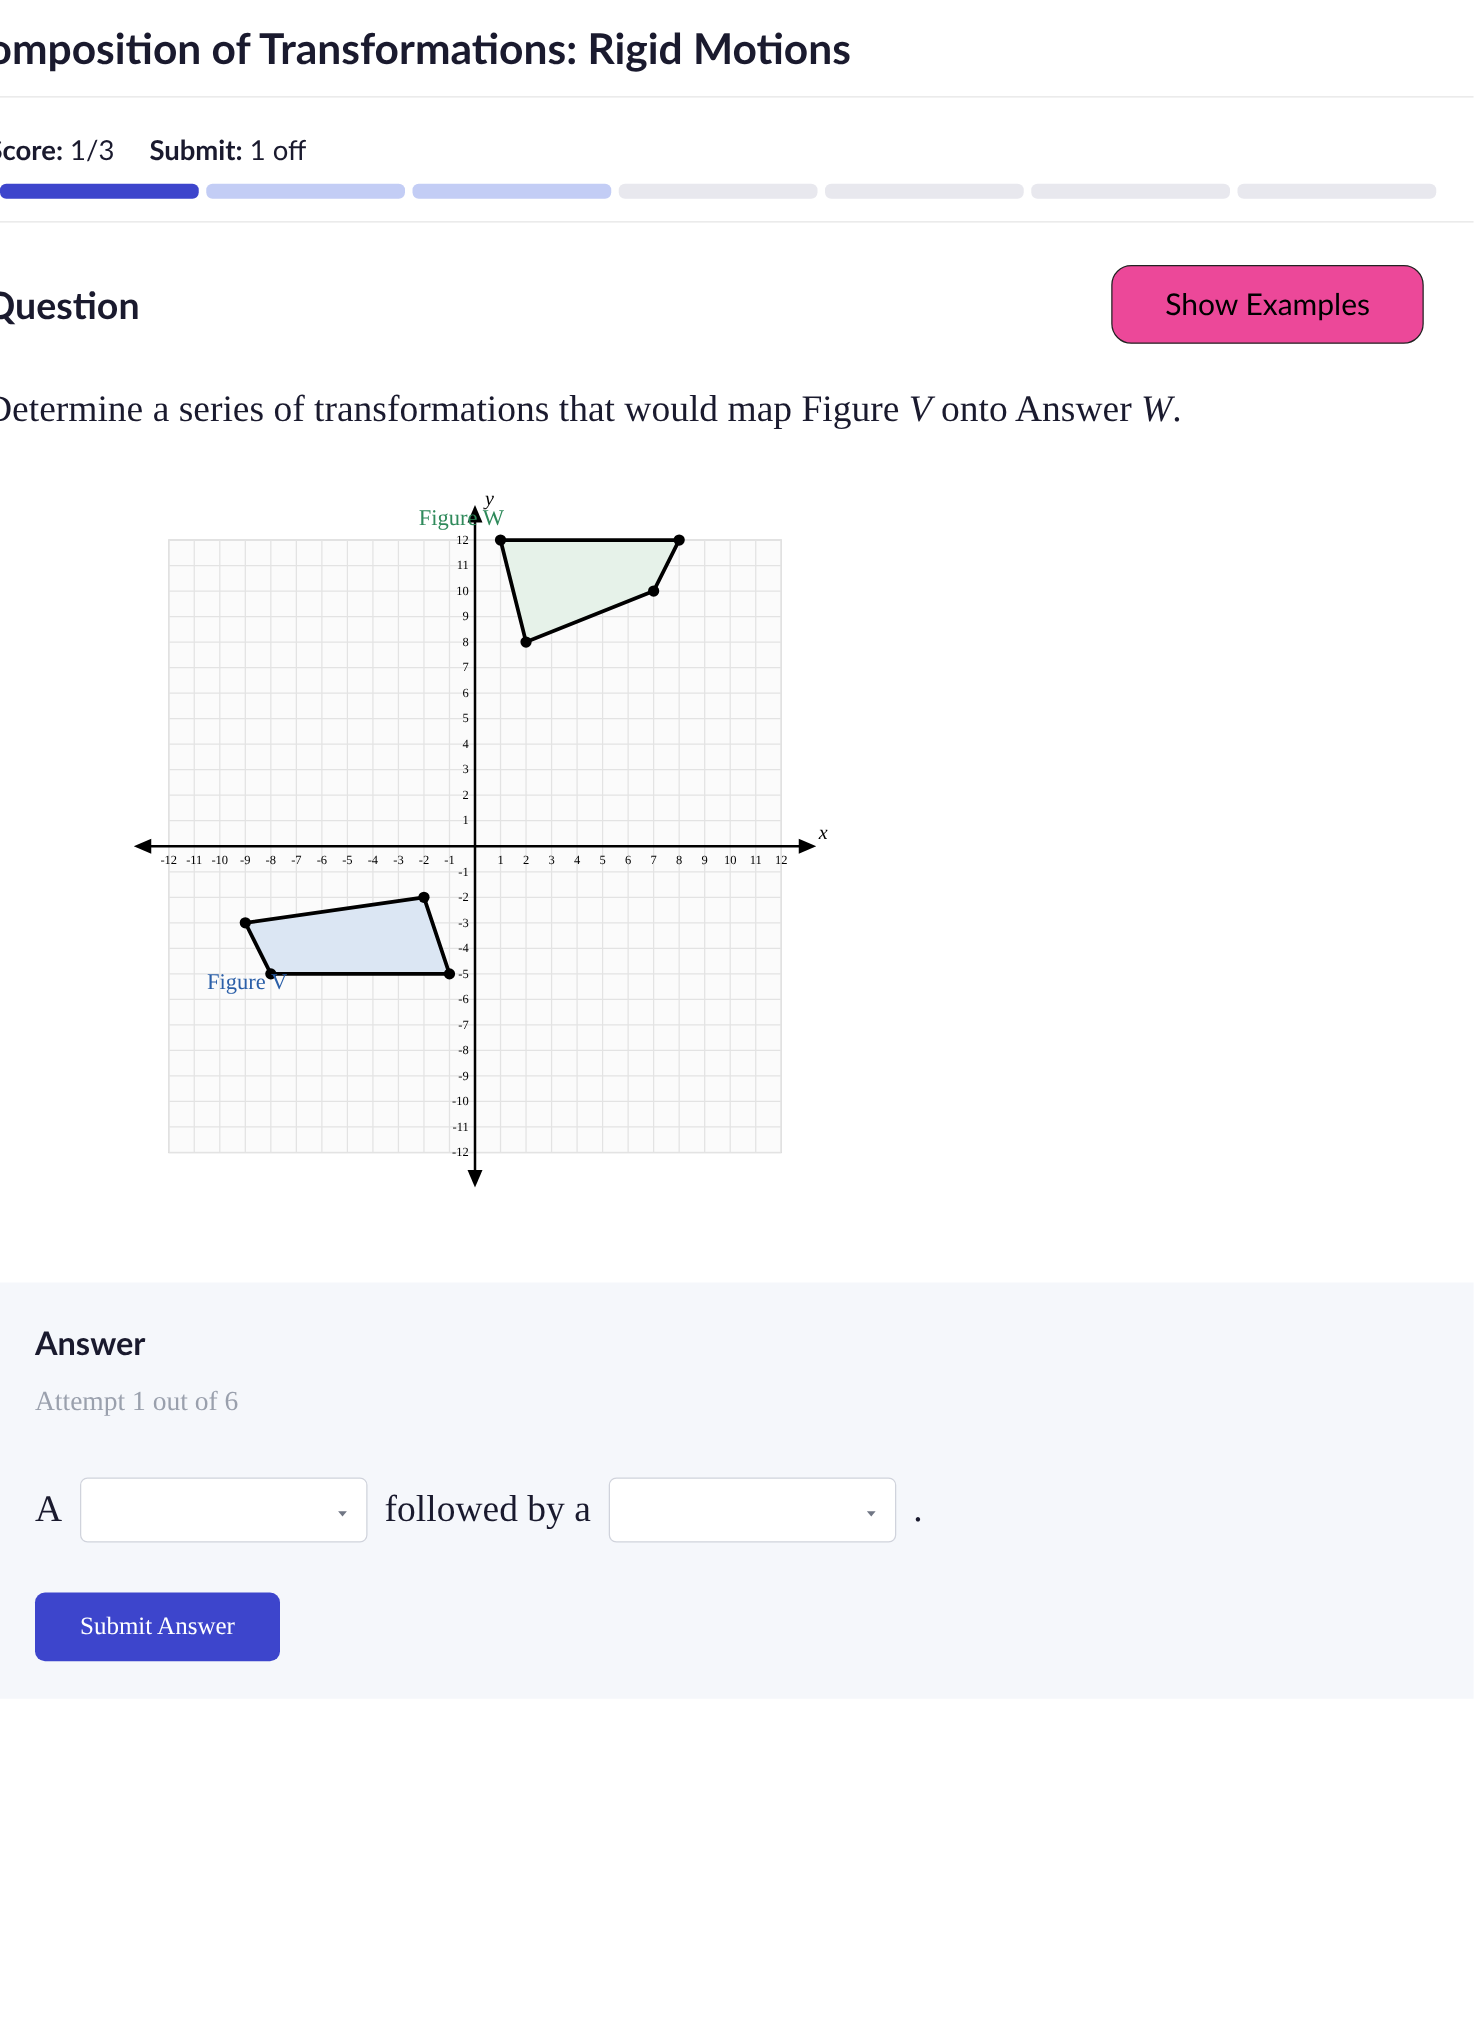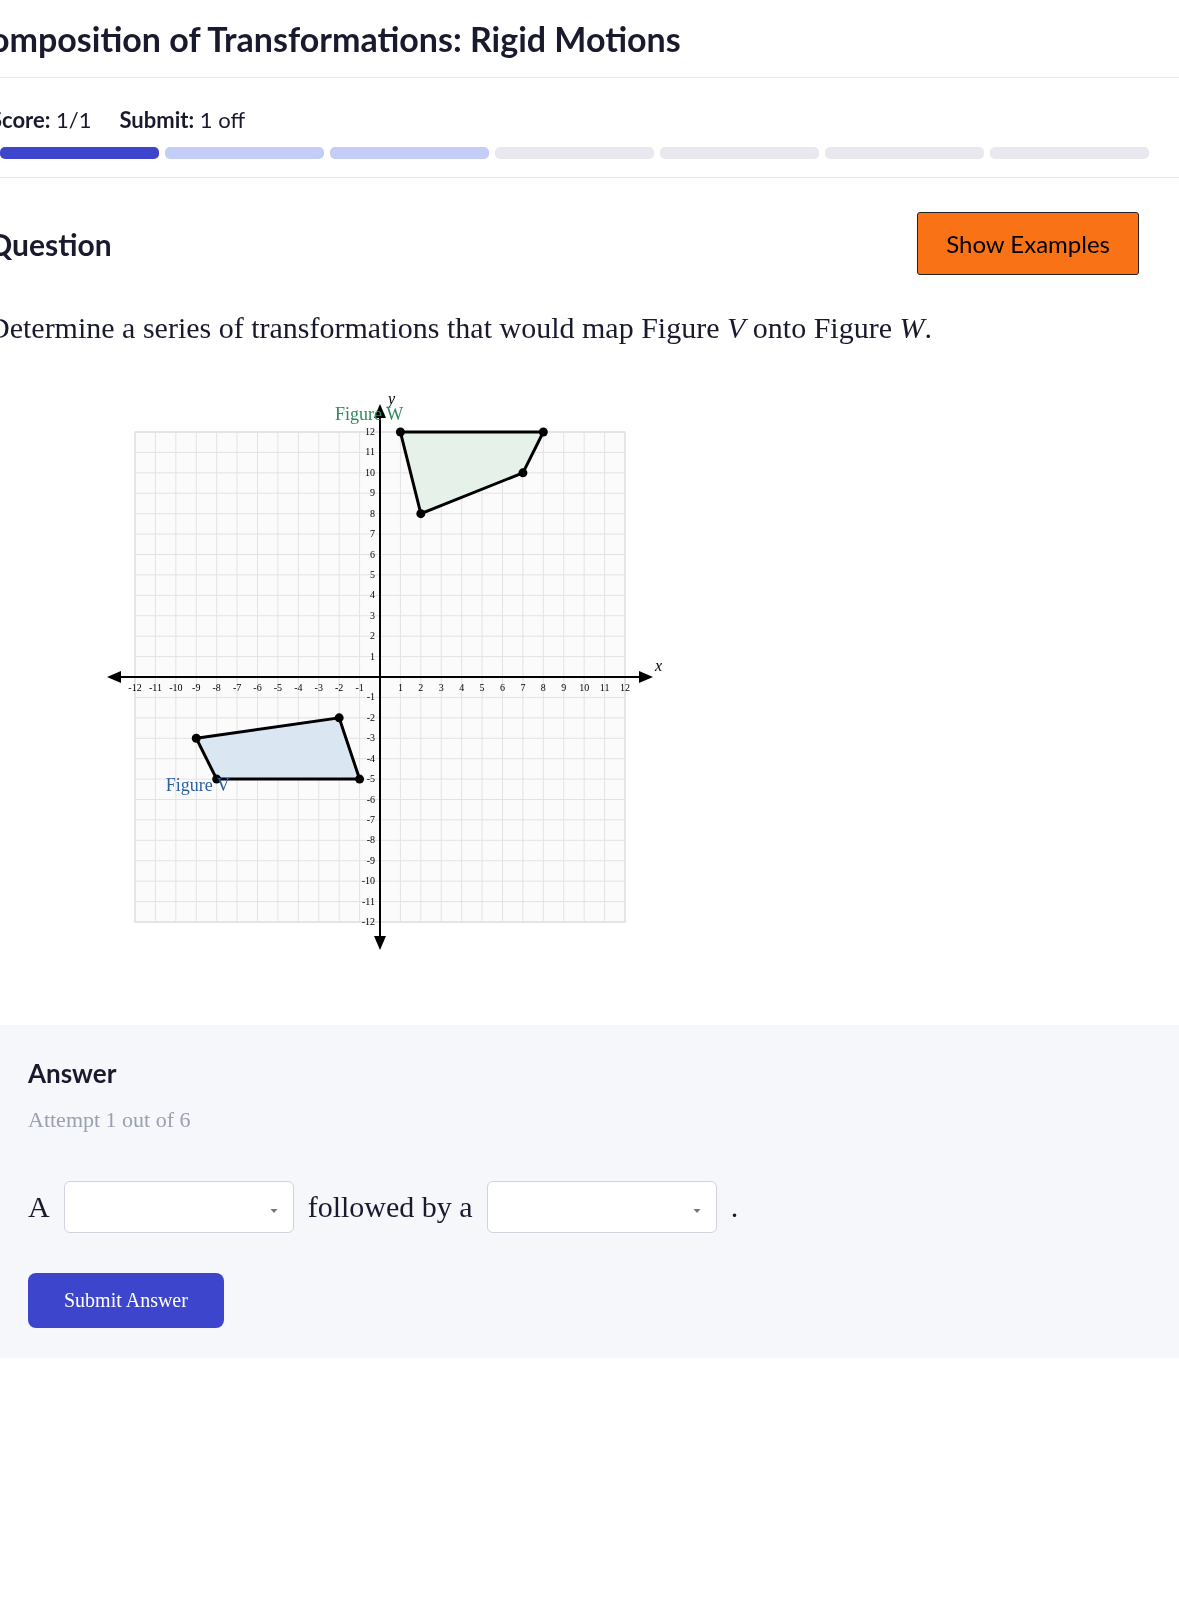--- a/index.html
+++ b/index.html
@@ -37,22 +37,22 @@
   .seg.next { background: #c3cdf5; }
   .main {
     padding: 34px 0 0 0;
   }
   .qrow {
     display: flex; justify-content: space-between; align-items: center;
     padding-right: 40px; margin-bottom: 30px;
   }
   .qrow h2 { font-size: 30px; font-weight: 700; margin-left: -12px;}
   .examples-btn {
-    border: 1.5px solid #222; background: #f97316; border-radius: 3px;
-    padding: 16px 28px; font-size: 24px; cursor: pointer;
+    border: 1.5px solid #222; background: #ec4899; border-radius: 16px;
+    padding: 16px 42px; font-size: 24px; cursor: pointer;
     font-family: inherit;
   }
   .prompt {
     font-family: Georgia, 'Times New Roman', serif;
     font-size: 30px; line-height: 1.55;
     margin-left: -12px; margin-right: 40px;
   }
   .prompt .mathit { font-style: italic; }
   .graph-wrap {
     margin: 40px 0 0 90px;
@@ -91,41 +91,41 @@
 </style>
 </head>
 <body>
 
 <div class="topbar">
   <h1>omposition of Transformations: Rigid Motions</h1>
 </div>
 
 <div class="score-section">
   <div class="score-row">
-    <span><b>Score:</b> <span>1/1</span></span>
+    <span><b>Score:</b> <span>1/3</span></span>
     <span><b>Submit:</b> <span>1 off</span></span>
   </div>
   <div class="progress-bar" id="progress">
       <div class="seg done"></div>
       <div class="seg next"></div>
       <div class="seg next"></div>
       <div class="seg"></div>
       <div class="seg"></div>
       <div class="seg"></div>
       <div class="seg"></div>
     </div>
 </div>
 
 <div class="main">
   <div class="qrow">
     <h2>Question</h2>
     <button class="examples-btn">Show Examples</button>
   </div>
   <p class="prompt">
-    <span>Determine a series of transformations that would map Figure </span><span class="mathit">V</span><span> onto Figure </span><span class="mathit">W</span><span>.</span>
+    <span>Determine a series of transformations that would map Figure </span><span class="mathit">V</span><span> onto Answer </span><span class="mathit">W</span><span>.</span>
   </p>
 
   <div class="graph-wrap">
     <svg id="graph" width="580" height="560">
         <rect x="45" y="40" width="490" height="490" fill="#fbfbfb" stroke="#d0d0d0" stroke-width="1"></rect>
         <line x1="45" y1="530" x2="45" y2="40" stroke="#e3e3e3" stroke-width="1"></line>
         <line x1="65.41666666666666" y1="530" x2="65.41666666666666" y2="40" stroke="#e3e3e3" stroke-width="1"></line>
         <line x1="85.83333333333333" y1="530" x2="85.83333333333333" y2="40" stroke="#e3e3e3" stroke-width="1"></line>
         <line x1="106.25" y1="530" x2="106.25" y2="40" stroke="#e3e3e3" stroke-width="1"></line>
         <line x1="126.66666666666666" y1="530" x2="126.66666666666666" y2="40" stroke="#e3e3e3" stroke-width="1"></line>

